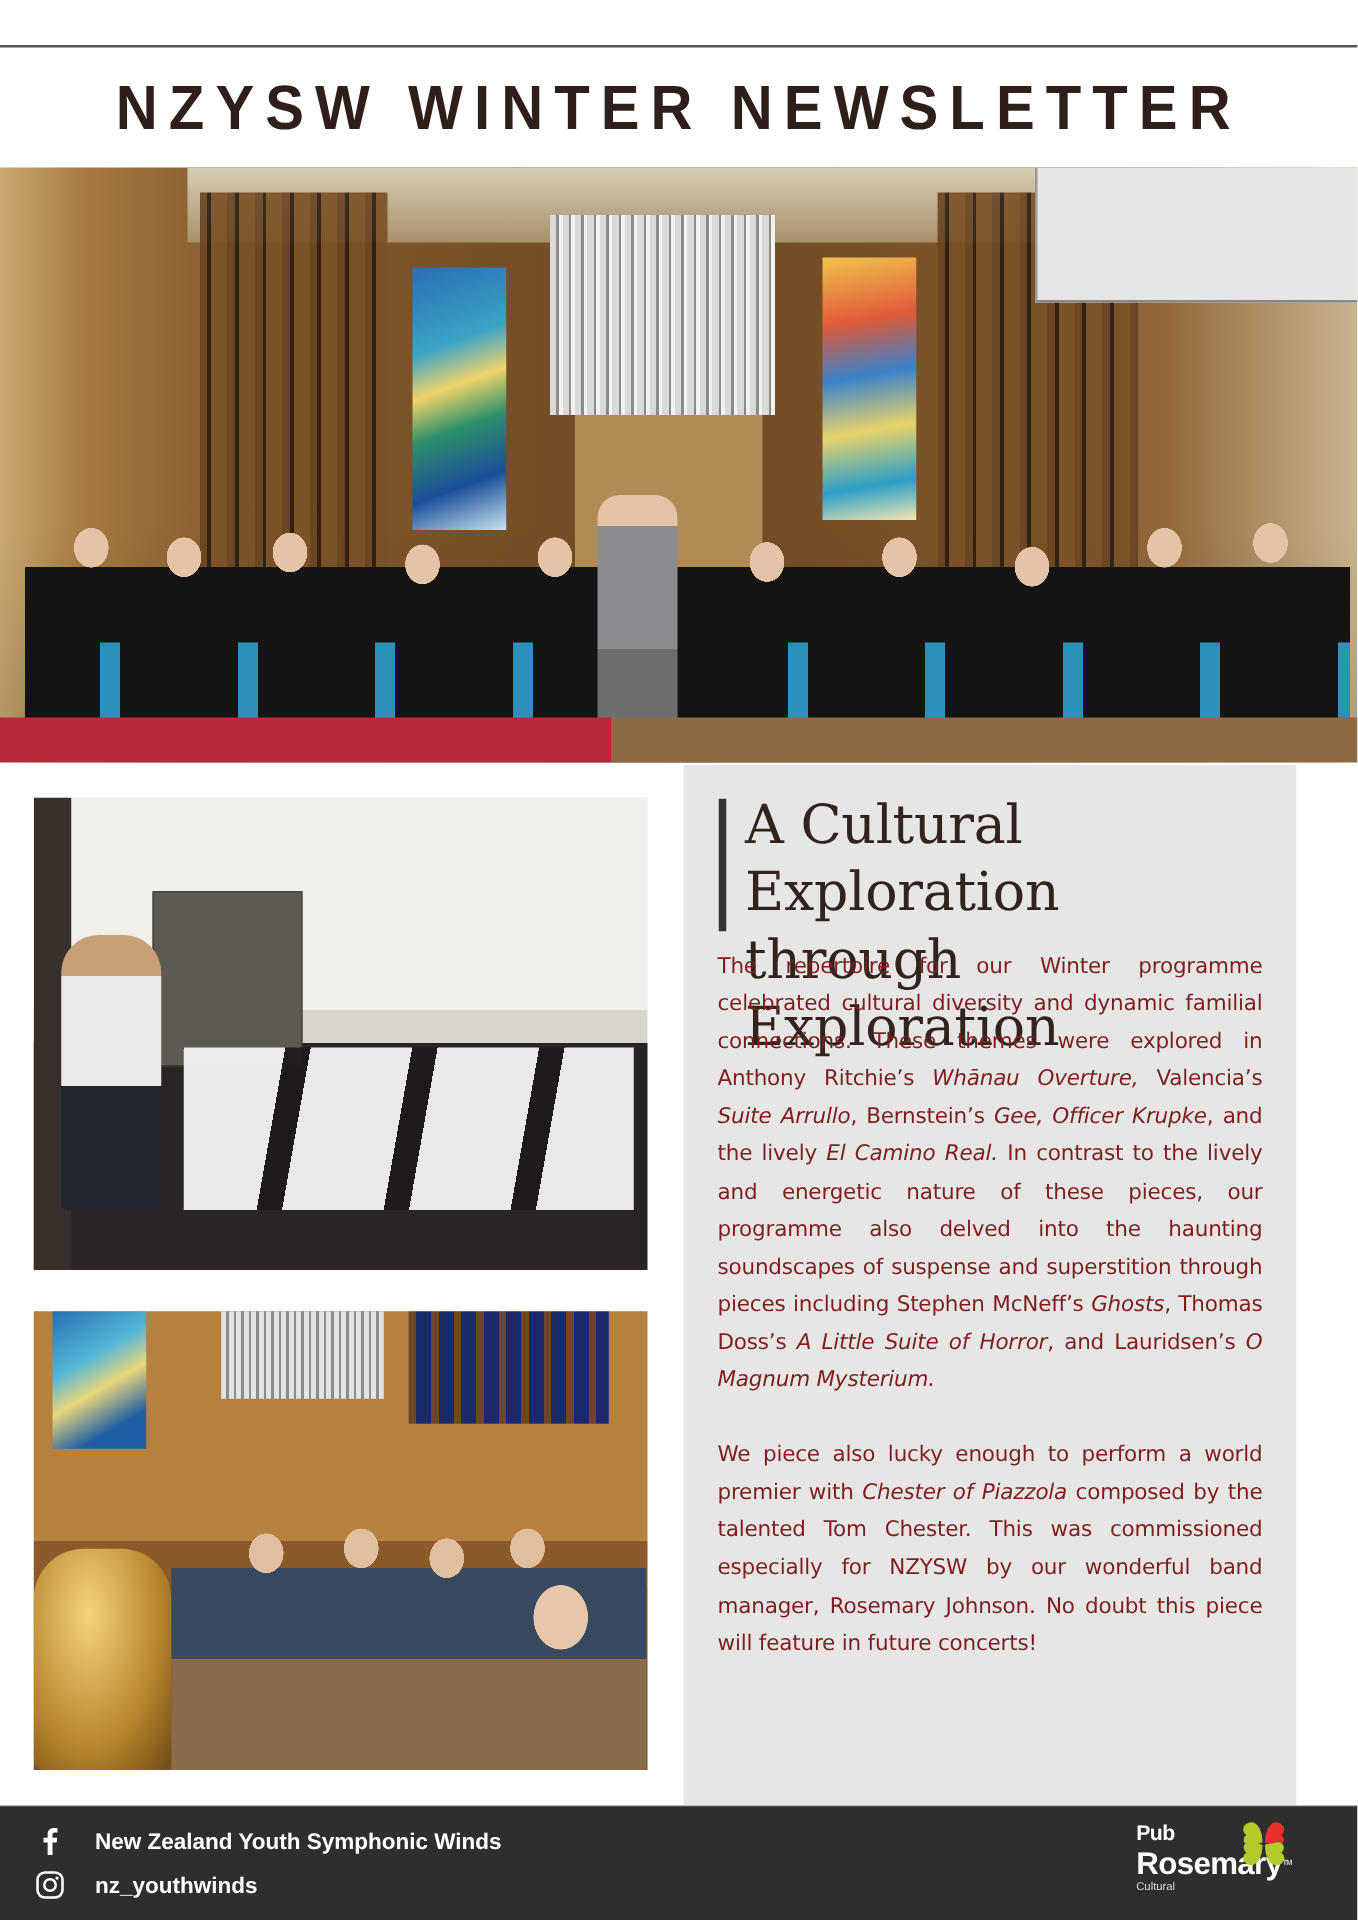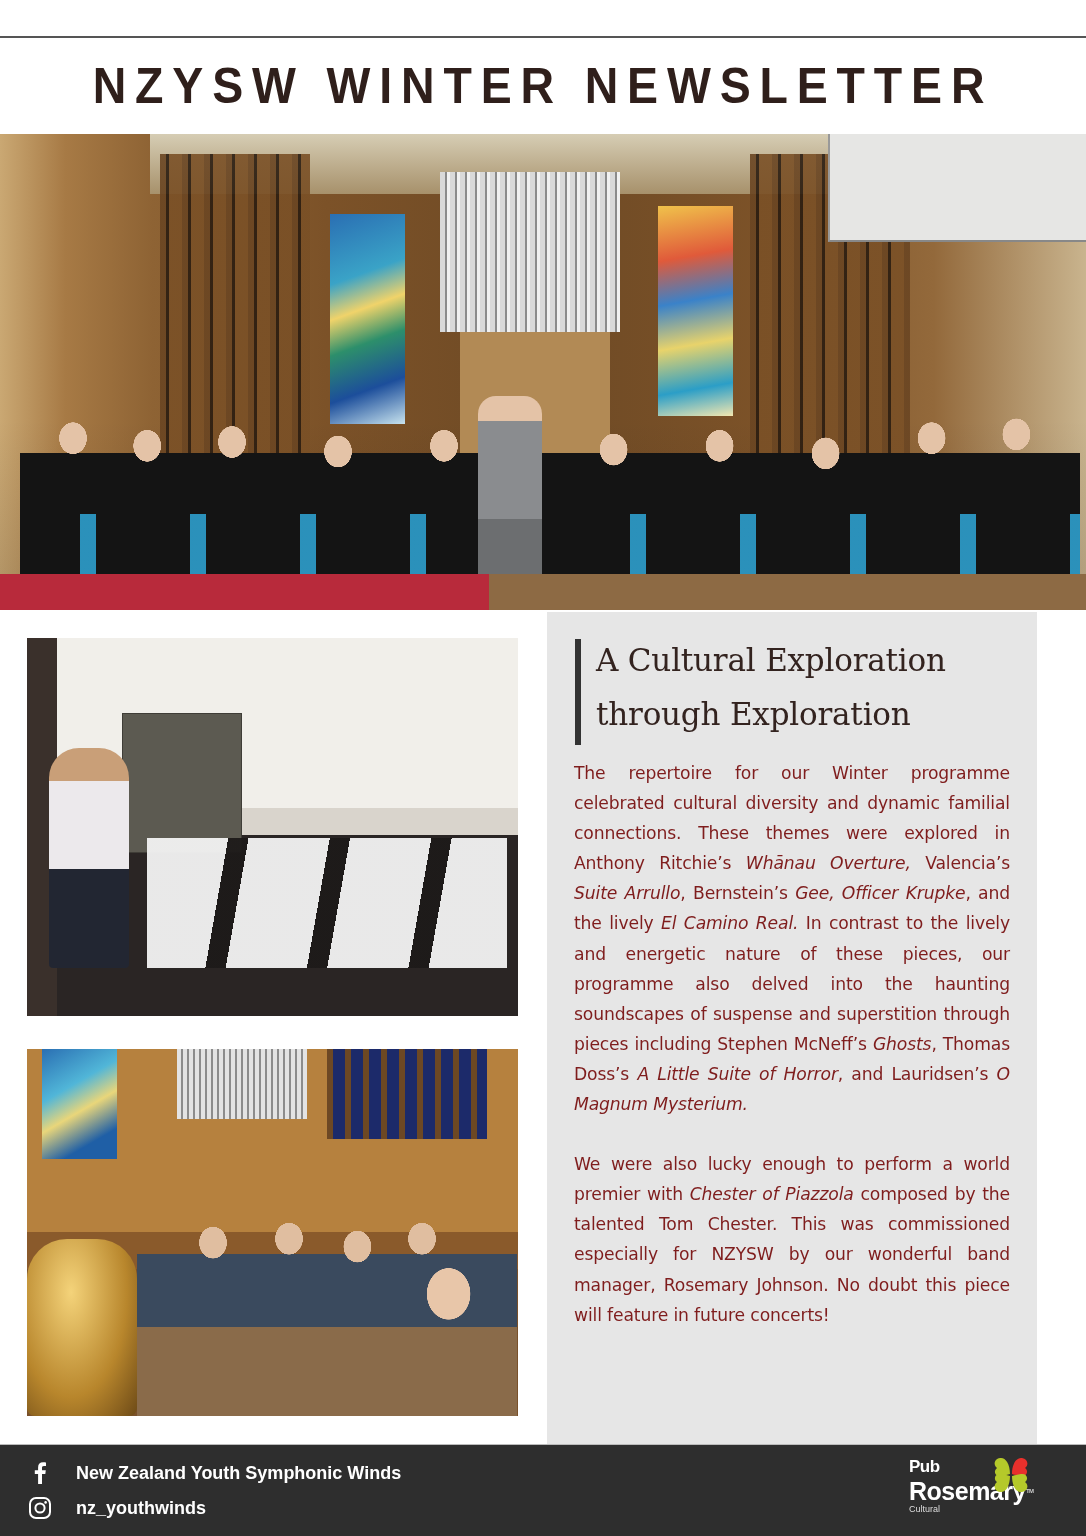--- a/index.html
+++ b/index.html
@@ -80,21 +80,21 @@
         radial-gradient(ellipse 14px 16px at 40% 10%, #e0bea0 98%, transparent),
         radial-gradient(ellipse 14px 16px at 58% 14%, #e0bea0 98%, transparent),
         radial-gradient(ellipse 14px 16px at 75% 10%, #e0bea0 98%, transparent),
         radial-gradient(ellipse 22px 26px at 82% 38%, #e8c6a9 98%, transparent),
         linear-gradient(180deg, transparent 0 18%, #3a4a5e 18% 55%, #8a6b4a 55% 100%); }
 
     
     .article { position: absolute; left: 547px; top: 612px; width: 490px; height: 832px; background: #e6e6e6; }
     .heading-bar { position: absolute; left: 28px; top: 27px; width: 6px; height: 106px; background: #333333; }
     .heading { position: absolute; left: 49px; top: 21px; width: 430px;
-      font-family: "DejaVu Serif", serif; font-size: 31px; line-height: 54px; color: #33231f; font-weight: 400; letter-spacing: -0.2px; }
+      font-family: "DejaVu Serif", serif; font-size: 43px; line-height: 54px; color: #33231f; font-weight: 400; letter-spacing: -0.2px; }
     .body-text { position: absolute; left: 27px; top: 146px; width: 436px;
       font-family: "DejaVu Sans", sans-serif; font-size: 17.2px; line-height: 30.1px; color: #7f1d1d; text-align: justify; letter-spacing: -0.15px; }
     .body-text p + p { margin-top: 30px; }
     .body-text em { font-style: italic; }
 
     
     .footer { position: absolute; left: 0; top: 1444px; width: 1086px; height: 92px; background: #2e2e2e; border-top: 1px solid #bbbbbb; }
     .social-row { position: absolute; left: 28px; display: flex; align-items: center; }
     .social-row.fb { top: 16px; }
     .social-row.ig { top: 51px; align-items: center; }
@@ -147,21 +147,21 @@
 </div>
 
 <section class="article">
   <div class="heading-bar"></div>
   <h2 class="heading">
     <span>A Cultural Exploration</span><br>
     <span>through Exploration</span>
   </h2>
   <div class="body-text">
     <p id="para1"><span>The repertoire for our Winter programme celebrated cultural diversity and dynamic familial connections. These themes were explored in Anthony Ritchie’s </span><em>Whānau Overture,</em><span> Valencia’s </span><em>Suite Arrullo</em><span>, Bernstein’s </span><em>Gee, Officer Krupke</em><span>, and the lively </span><em>El Camino Real.</em><span> In contrast to the lively and energetic nature of these pieces, our programme also delved into the haunting soundscapes of suspense and superstition through pieces including Stephen McNeff’s </span><em>Ghosts</em><span>,  Thomas Doss’s </span><em>A Little Suite of Horror</em><span>, and Lauridsen’s </span><em>O Magnum Mysterium.</em></p>
-    <p id="para2"><span>We were also lucky enough to perform a world premier with </span><em>Chester of Piazzola</em><span> composed by the talented Tom Chester. This was commissioned especially for NZYSW by our wonderful band manager, Rosemary Johnson. No doubt this piece will feature in future concerts!</span></p>
+    <p id="para2"><span>We piece also lucky enough to perform a world premier with </span><em>Chester of Piazzola</em><span> composed by the talented Tom Chester. This was commissioned especially for NZYSW by our wonderful band manager, Rosemary Johnson. No doubt this piece will feature in future concerts!</span></p>
   </div>
 </section>
 
 <footer class="footer">
   <div class="social-row fb">
     <span class="social-icon">
       <svg width="14" height="22" viewBox="0 0 14 22">
           <path d="M9 22V12h3.3l.5-3.8H9V5.8c0-1.1.3-1.9 1.9-1.9H13V.5C12.6.4 11.4.3 10 .3 7.1.3 5.1 2.1 5.1 5.3v2.9H1.8V12h3.3v10z" fill="#ffffff"></path>
         </svg>
     </span>

